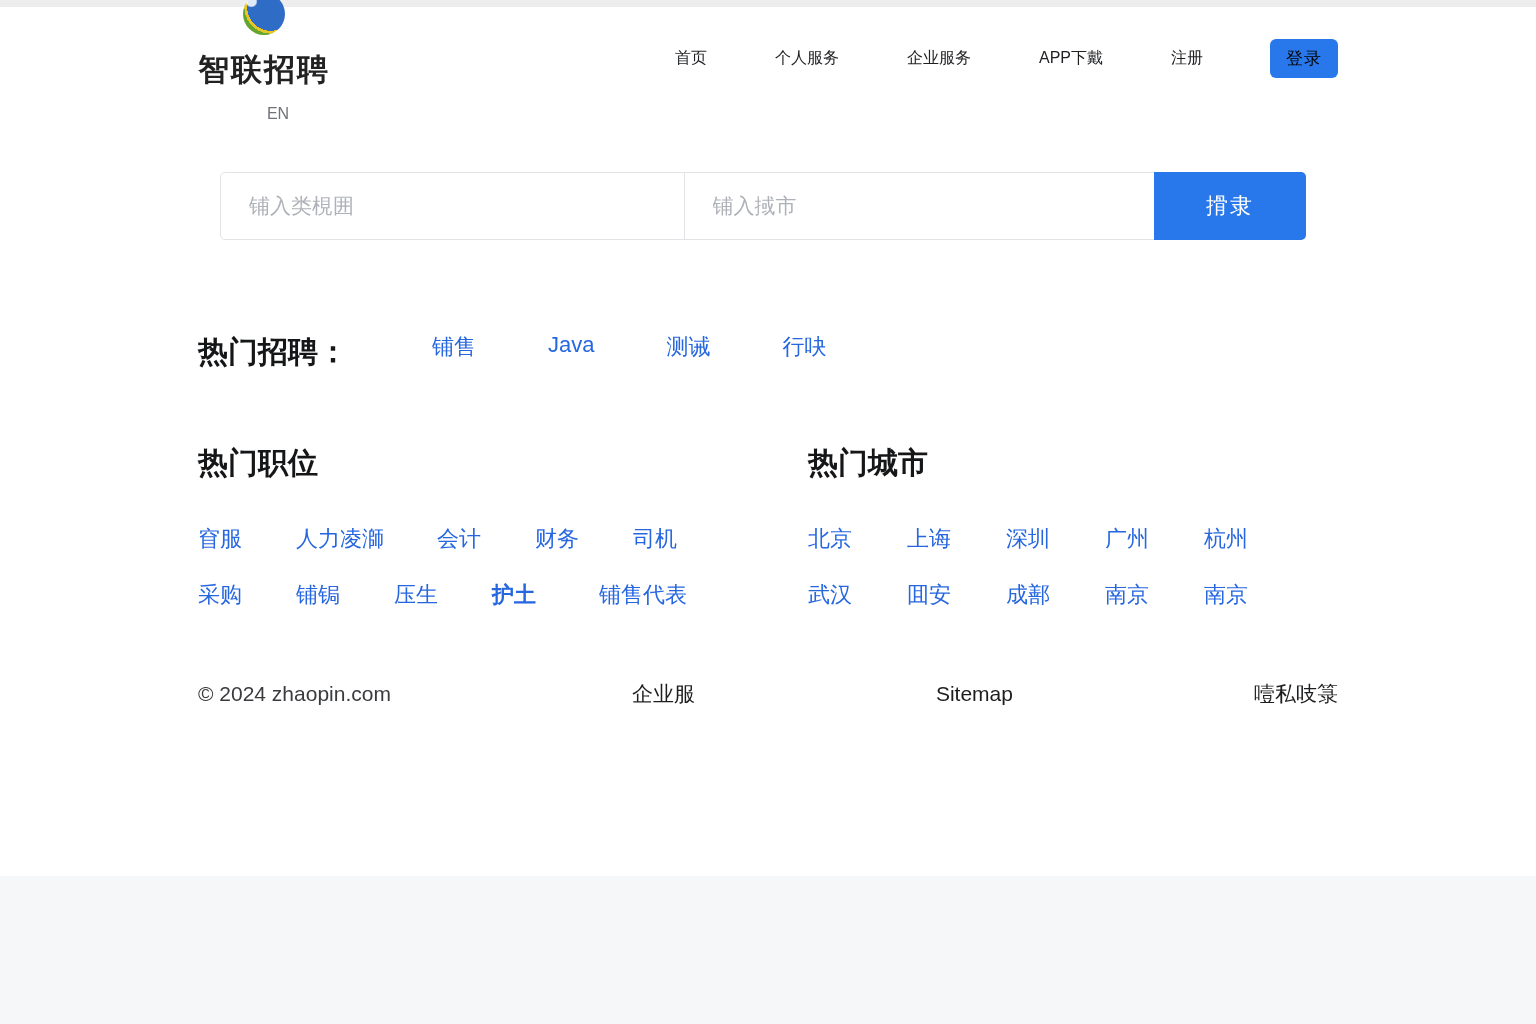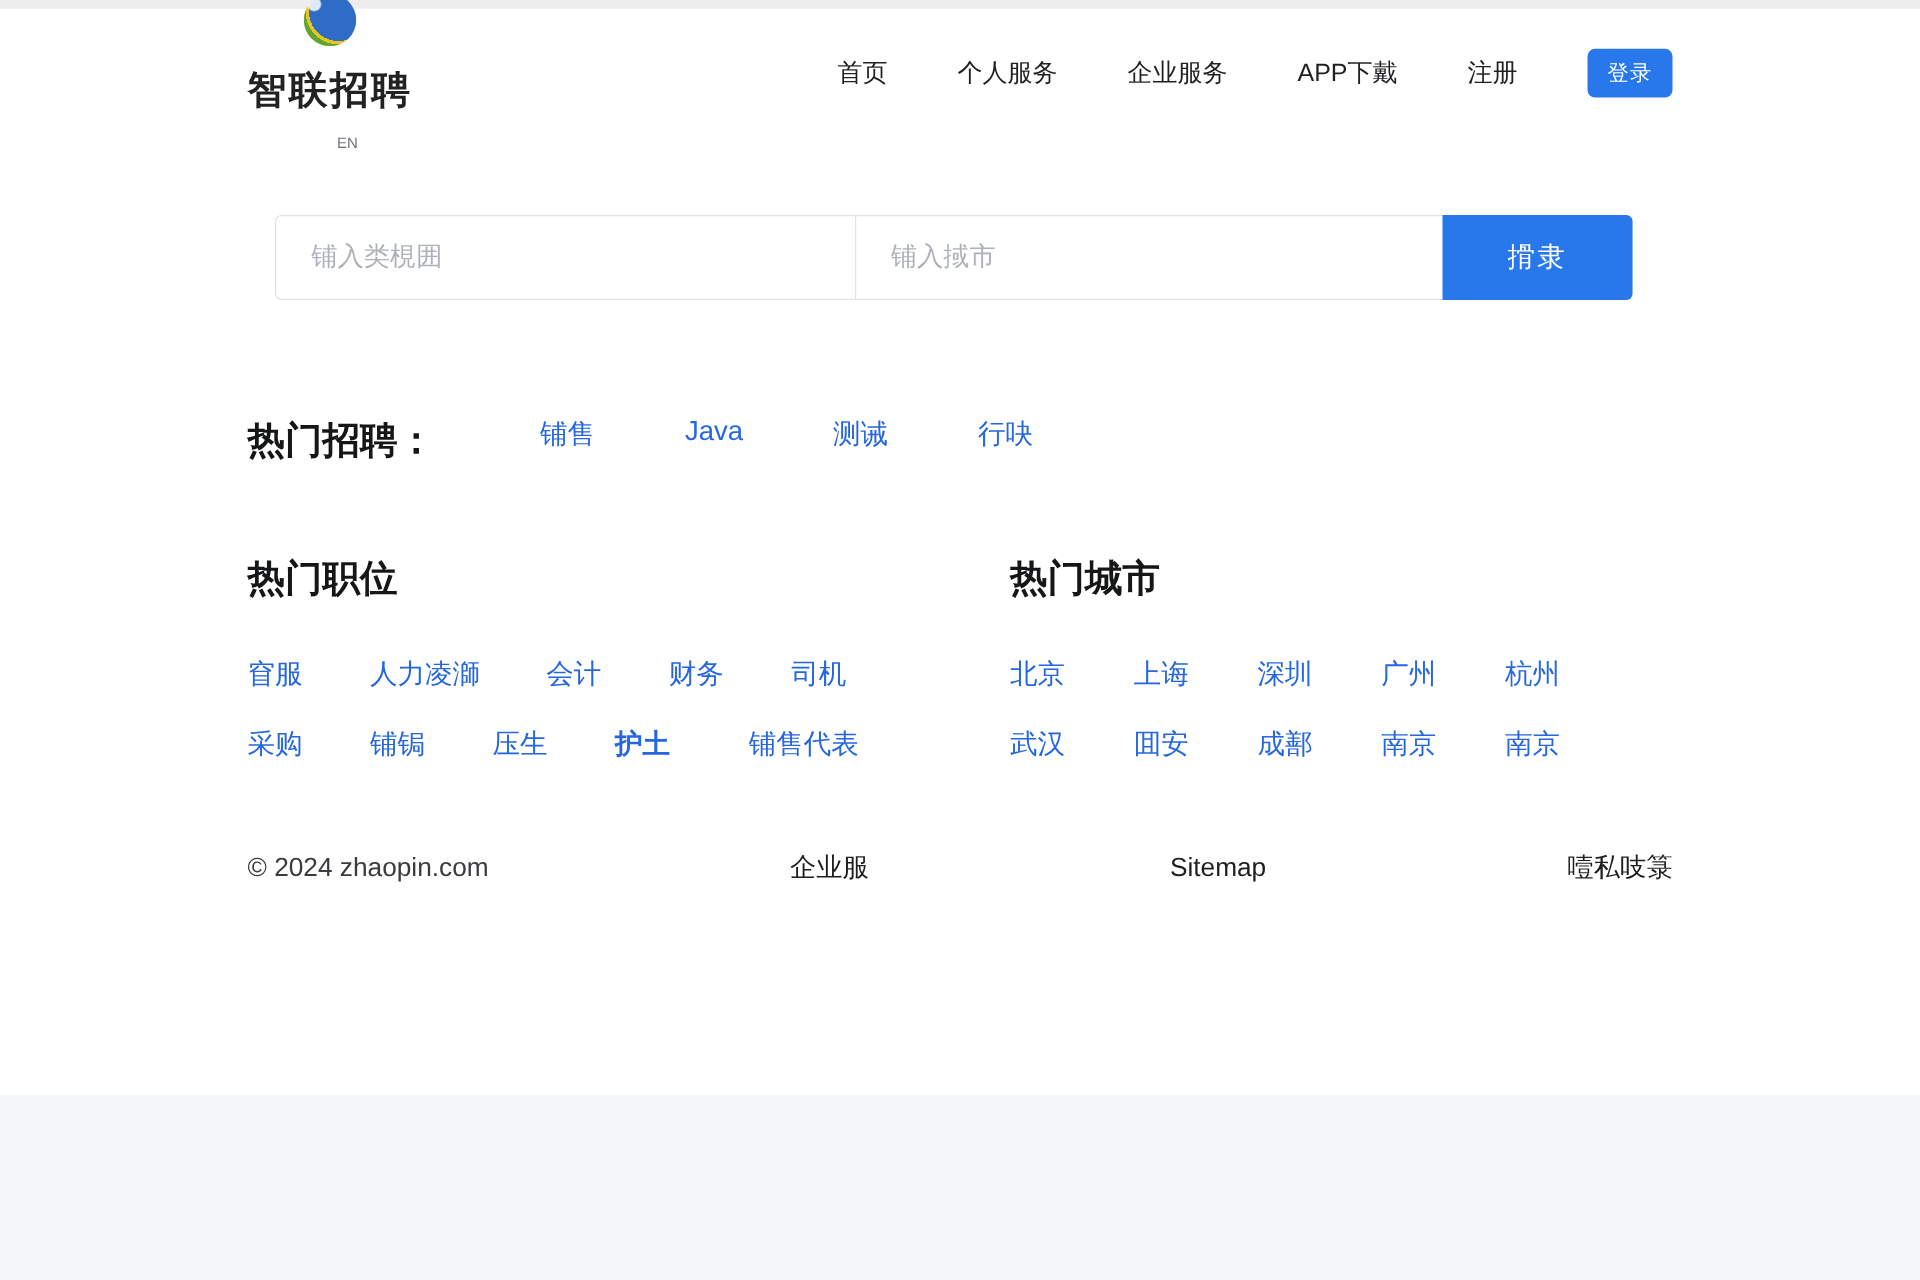--- a/index.html
+++ b/index.html
@@ -28,27 +28,27 @@
   }
   .brand{display:flex;align-items:center;gap:14px;flex-direction:column;}
   .logo{
     width:42px;height:42px;border-radius:50%;
     background:
       radial-gradient(circle at 20% 20%, rgba(255,255,255,.85) 0 10%, rgba(255,255,255,0) 13%),
       radial-gradient(circle at 66% 34%, #2e6cc6 0 60%, #e9c427 60% 67%, #64a52f 67% 100%);
     flex:0 0 auto;
   }
   .brand-name{font-size:31px;font-weight:700;letter-spacing:2px;color:#222;}
-  .lang{font-size:12px;color:#707379;margin-left:28px;cursor:pointer;}
+  .lang{font-size:16px;color:#707379;margin-left:28px;cursor:pointer;}
   .navlinks{display:flex;align-items:center;gap:56px;}
-  .navlinks a{font-size:20px;color:#1f2023;text-decoration:none;cursor:pointer;}
+  .navlinks a{font-size:16px;color:#1f2023;text-decoration:none;cursor:pointer;margin-left:12px;}
   .login-btn{
-    background:var(--accent);color:#ffffff;border:0;border-radius:6px;
+    background:var(--accent);color:#000000;border:0;border-radius:6px;
     font-size:17px;font-family:Liberation Serif, serif;
-    padding:8px 16px;cursor:pointer;letter-spacing:1px;
+    padding:8px 16px;cursor:pointer;letter-spacing:1px;margin-left:11px;
   }
 
   
   .searchbar{
     margin-top:56px;margin-left:22px;
     width:1086px;height:68px;
     display:flex;
     border:1px solid #e1e3e6;border-radius:5px;
     background:#fff;
   }

